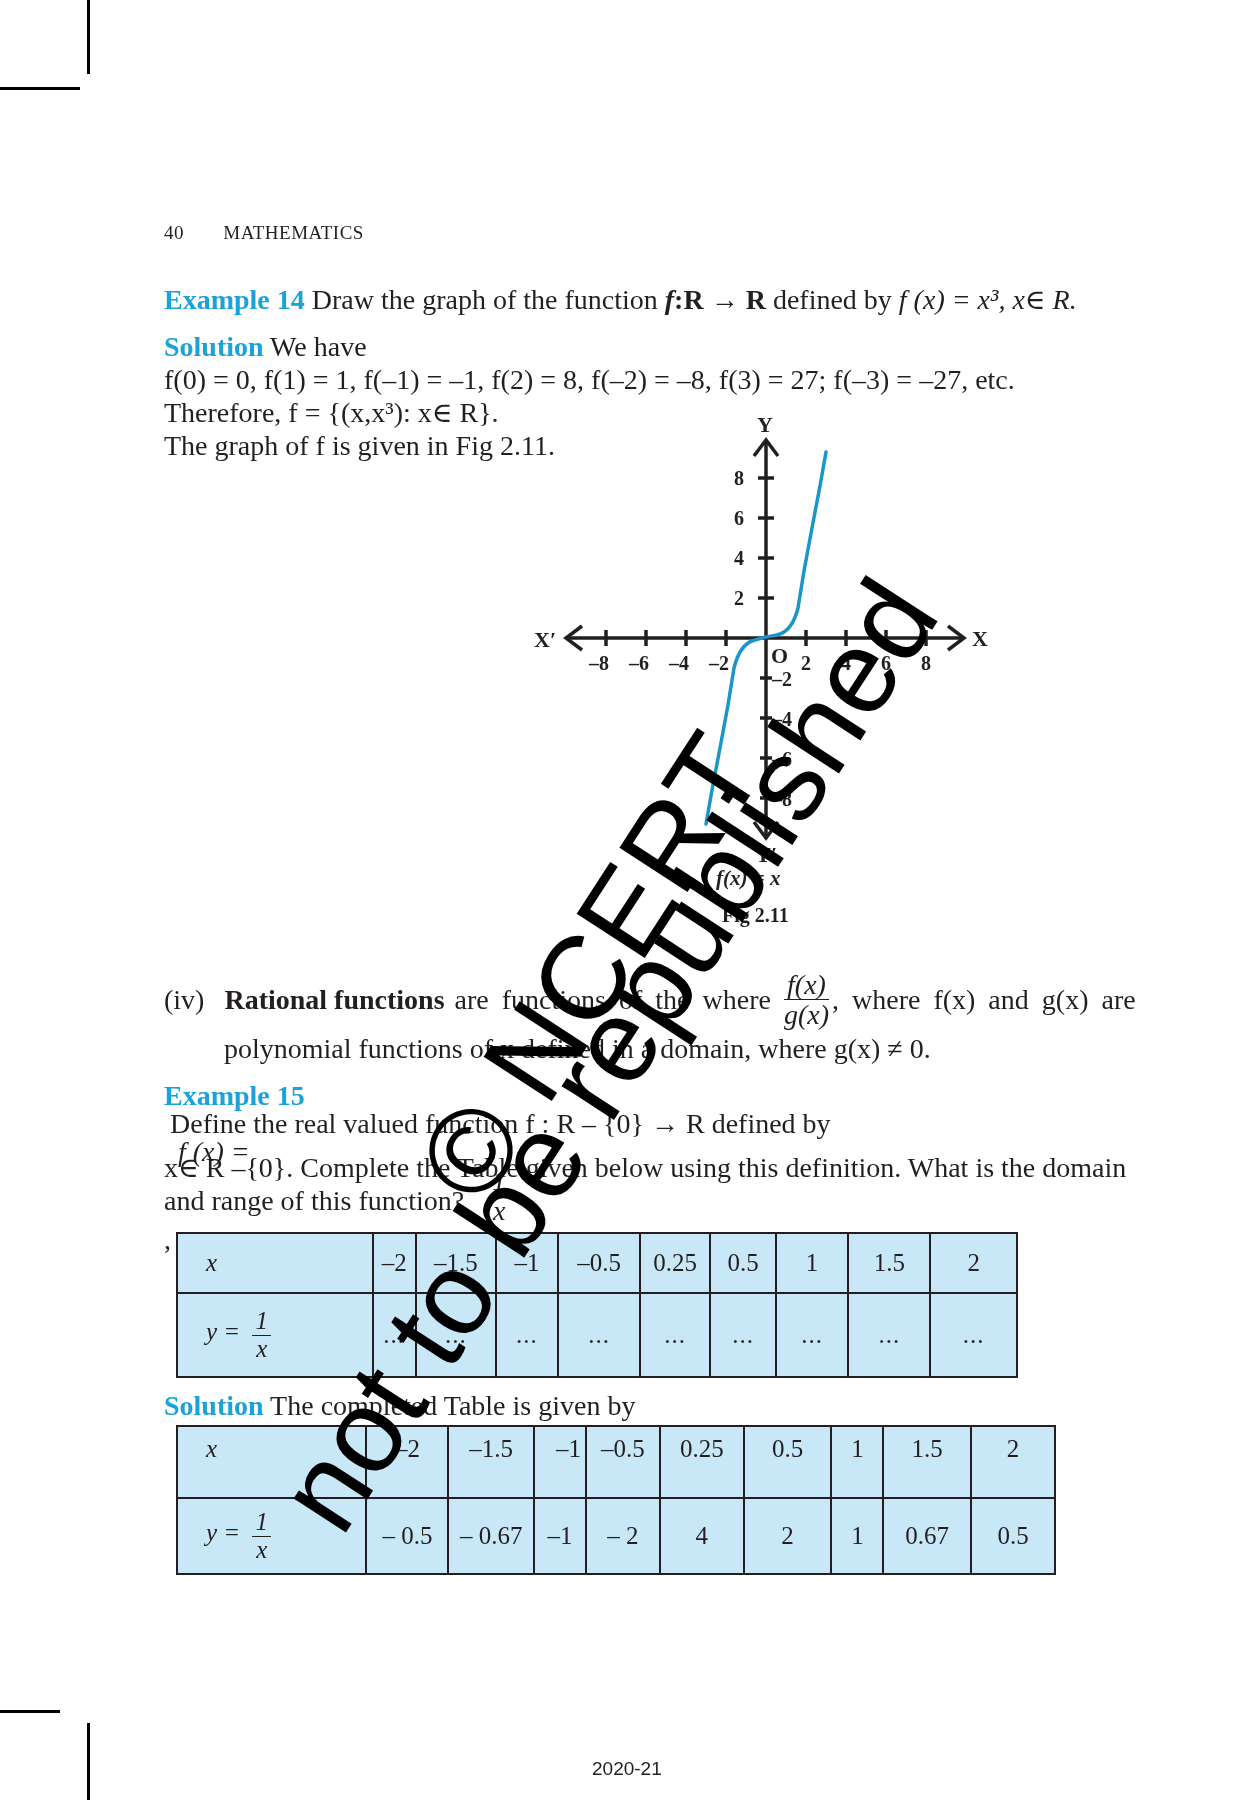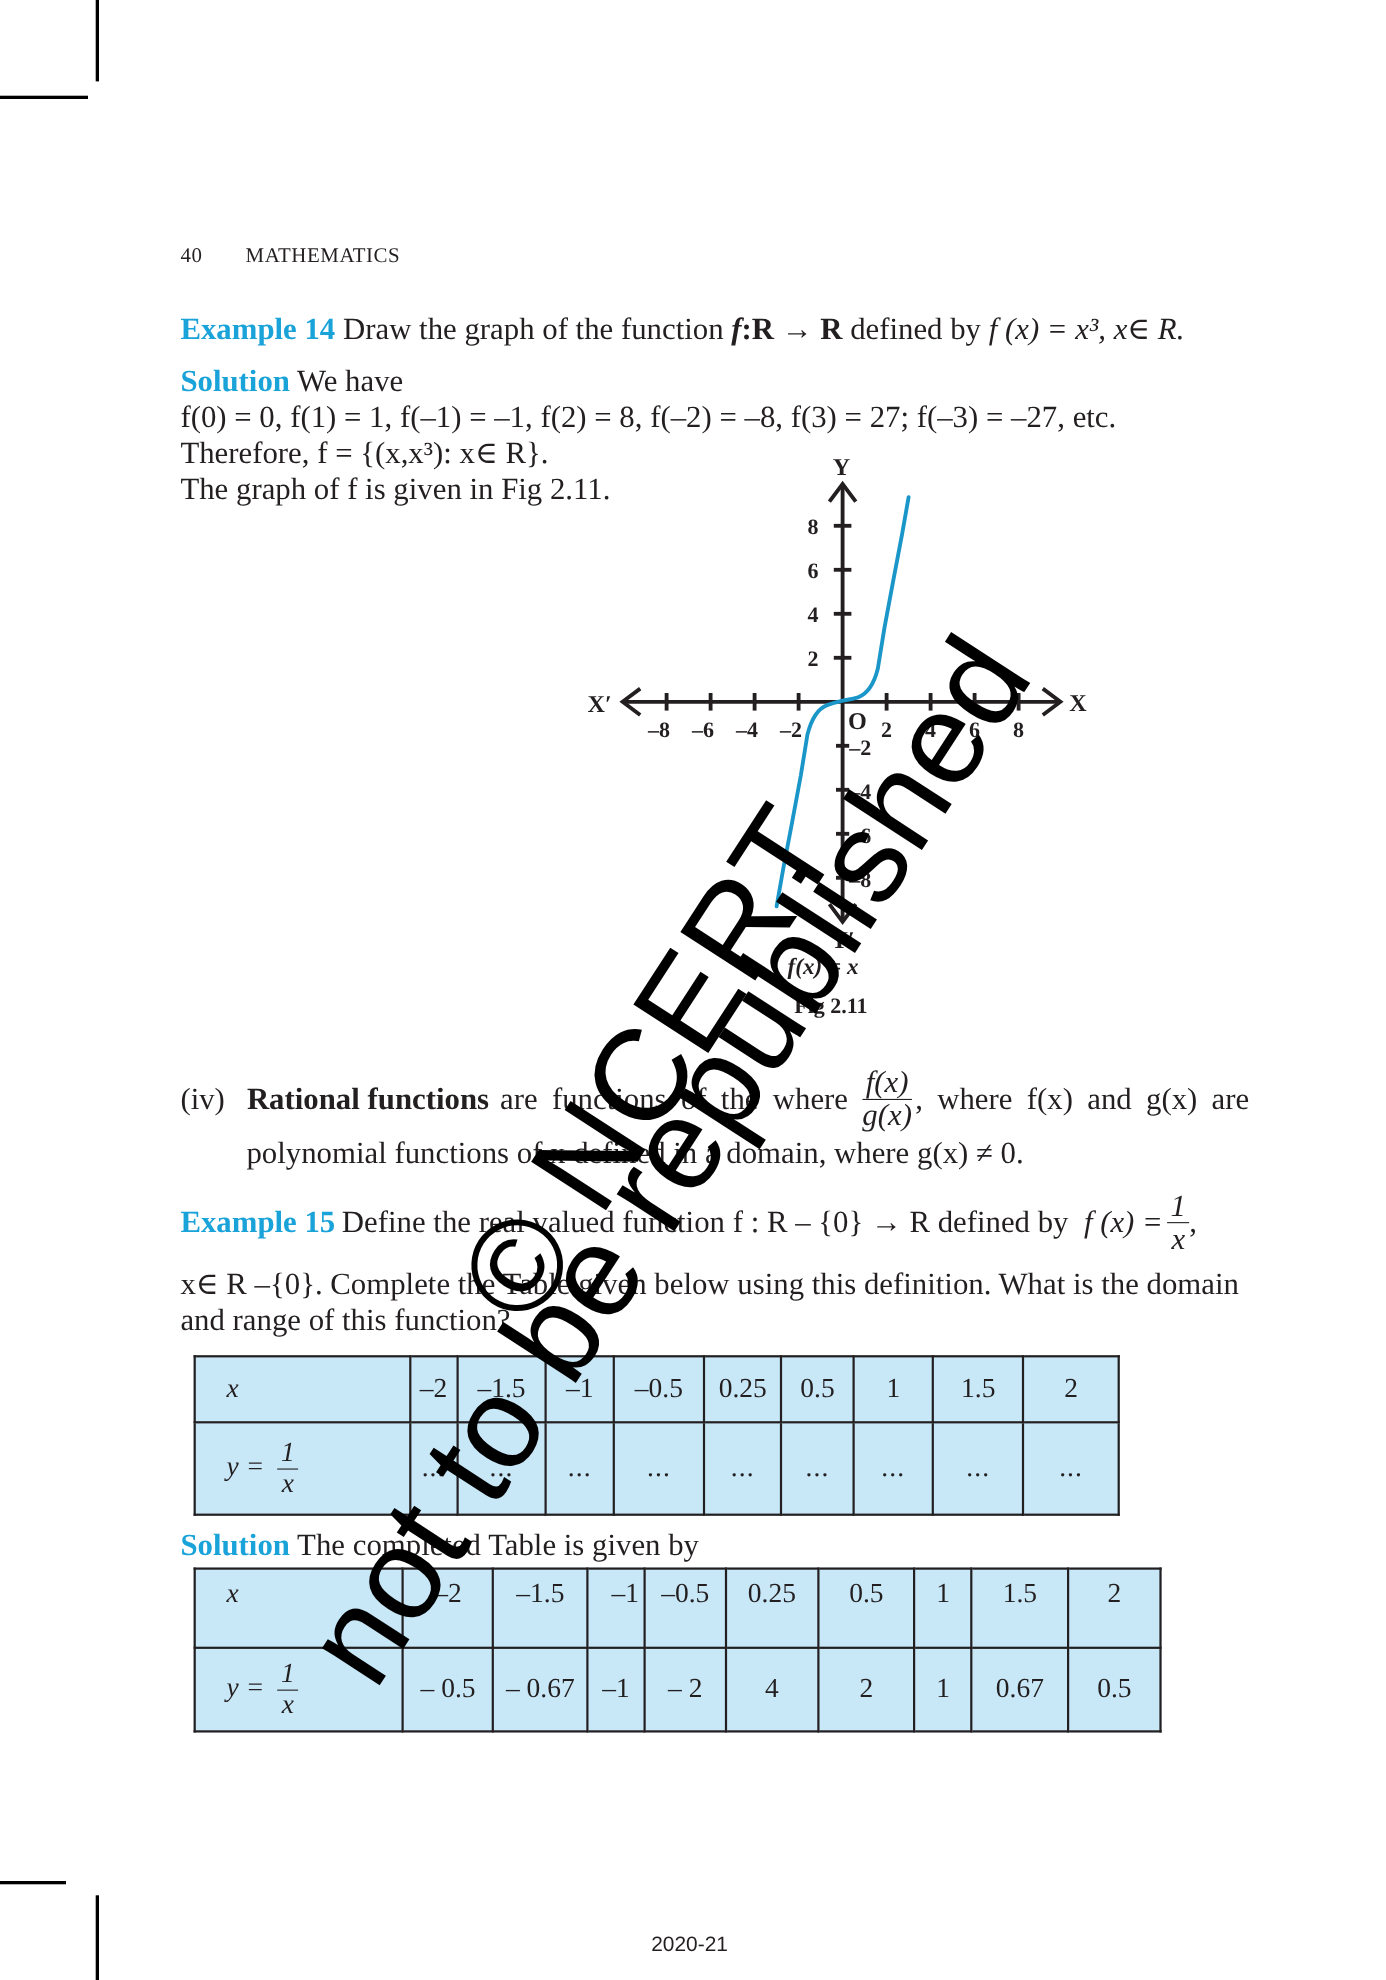--- a/index.html
+++ b/index.html
@@ -131,21 +131,21 @@
   <span class="b" style="margin-left:20px;text-align:center;">Rational functions</span>
   <span style="margin-left:10px;word-spacing:6px;">are functions of the where</span>
   <span class="frac i" style="margin-left:10px;">
     <span class="num">f(x)</span>
     <span class="den">g(x)</span>
   </span>
   <span style="word-spacing:6px;">, where f(x) and g(x) are</span>
 </div>
 <div class="abs txt" style="left:224px;top:1035px;">polynomial functions of x defined in a domain, where g(x) ≠ 0.</div>
 
-<div class="abs txt" style="left:164px;top:1082px;display:flex;align-items:center;">
+<div class="abs txt" style="left:164px;top:1082px;display:flex;flex-direction:column;">
   <span class="accent">Example 15</span>
   <span style="margin-left:6px;">Define the real valued function f : R – {0} → R defined by</span>
   <span class="i" style="margin-left:14px;">f (x) =</span>
   <span class="frac i" style="margin-left:4px;">
     <span class="num">1</span>
     <span class="den">x</span>
   </span>
   <span>,</span>
 </div>
 <div class="abs txt" style="left:164px;top:1154px;">x∈ R –{0}. Complete the Table given below using this definition. What is the domain</div>

